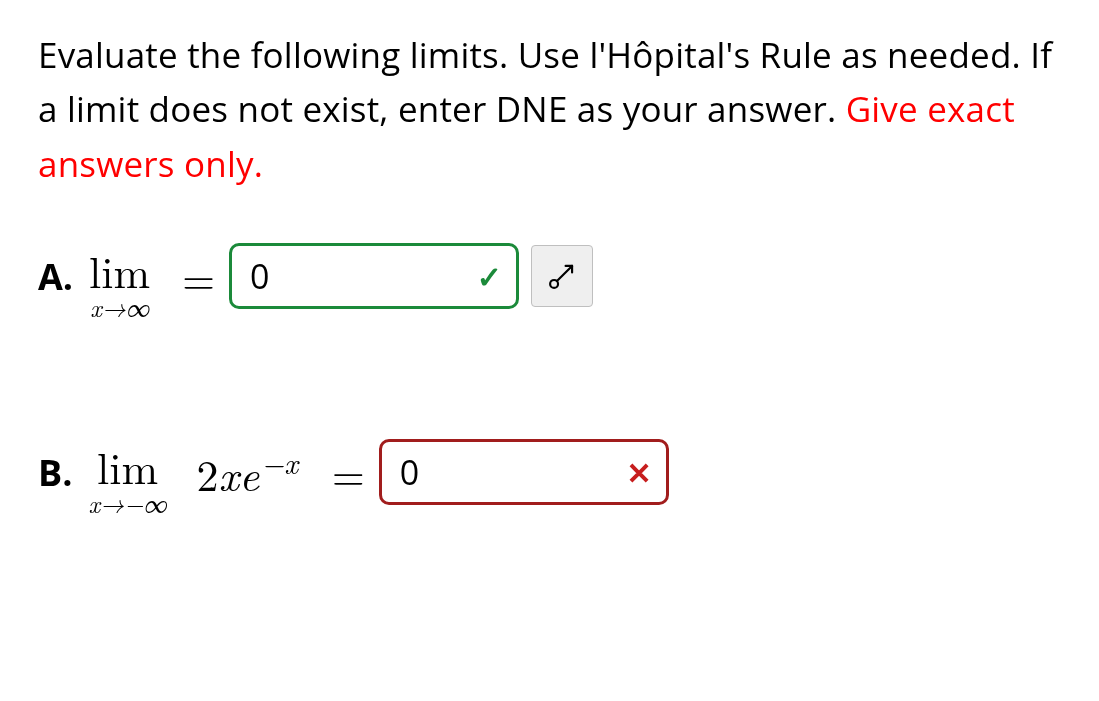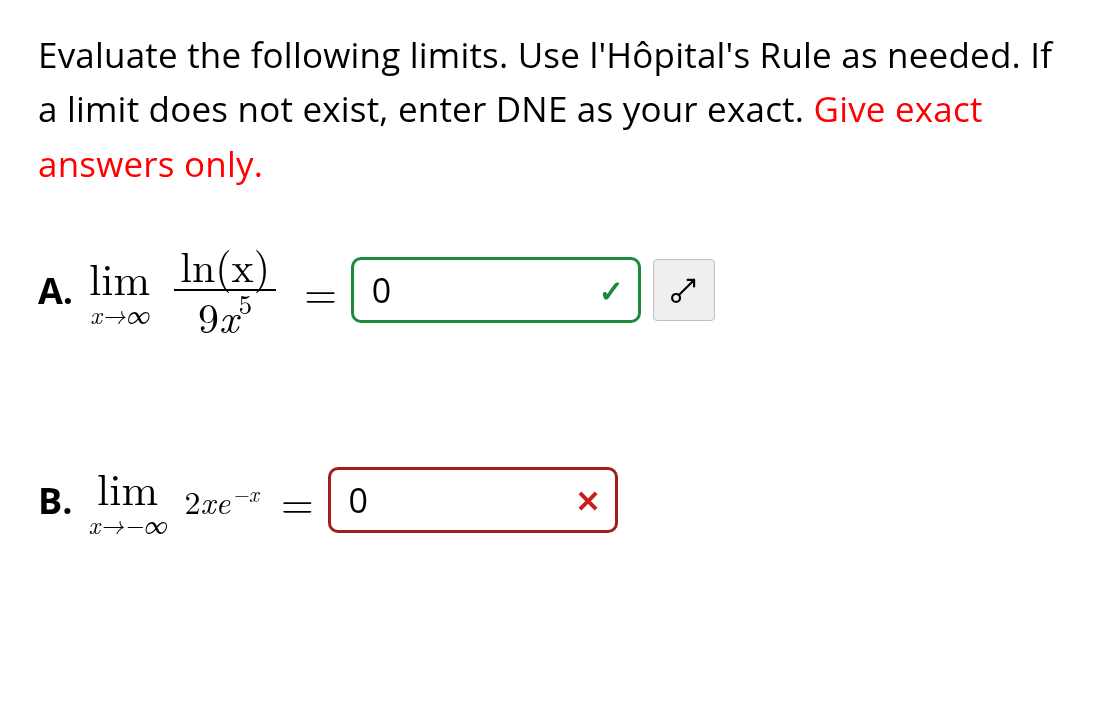--- a/index.html
+++ b/index.html
@@ -44,21 +44,21 @@
     margin-right: 16px;
   }
 
   .lim-block {
     display: inline-flex;
     flex-direction: column;
     align-items: center;
     line-height: 1;
     margin-right: 14px;
     position: relative;
-    top: 0;
+    top: 7px;
   }
   .lim-word {
     font-size: 44px;
   }
   .lim-sub {
     font-size: 25px;
     margin-top: 2px;
   }
 
   .frac {
@@ -135,52 +135,43 @@
     align-items: center;
     justify-content: center;
     box-sizing: border-box;
   }
   .tool-button svg {
     width: 36px;
     height: 36px;
   }
 
   .expr {
-    font-size: 32px;
-    margin: 0 4px;
+    font-size: 44px;
+    margin: 0 16px;
   }
 </style>
 </head>
 <body>
 
 <div class="container">
 
   <div class="instructions">
-    <span>Evaluate the following limits. Use l'Hôpital's Rule as needed. If a limit does not exist, enter </span><span class="italic">DNE</span><span> as your exact. </span><span class="red">Give exact answers only.</span>
+    <span>Evaluate the following limits. Use l'Hôpital's Rule as needed. If a limit does not exist, enter </span><span class="italic">DNE</span><span> as your answer. </span><span class="red">Give exact answers only.</span>
   </div>
 
   <div class="problems">
 
     <div class="problem-row problem-a">
       <span class="label">A.</span>
 
       <span class="lim-block">
         <span class="lim-word">lim</span>
         <span class="lim-sub" style="font-style:italic;">x→∞</span>
       </span>
 
-      <span class="frac">
-        <span class="num">
-          <span style="font-style:normal;">ln(x)</span>
-        </span>
-        <span class="bar"></span>
-        <span class="den">
-          <span>9</span><span style="font-style:italic;">x</span><span class="sup">5</span>
-        </span>
-      </span>
 
       <span class="equals">=</span>
 
       <div class="answer-box correct">
         <span class="value">0</span>
         <span class="status-icon check">✓</span>
       </div>
 
       <div class="tool-button">
         <span>

